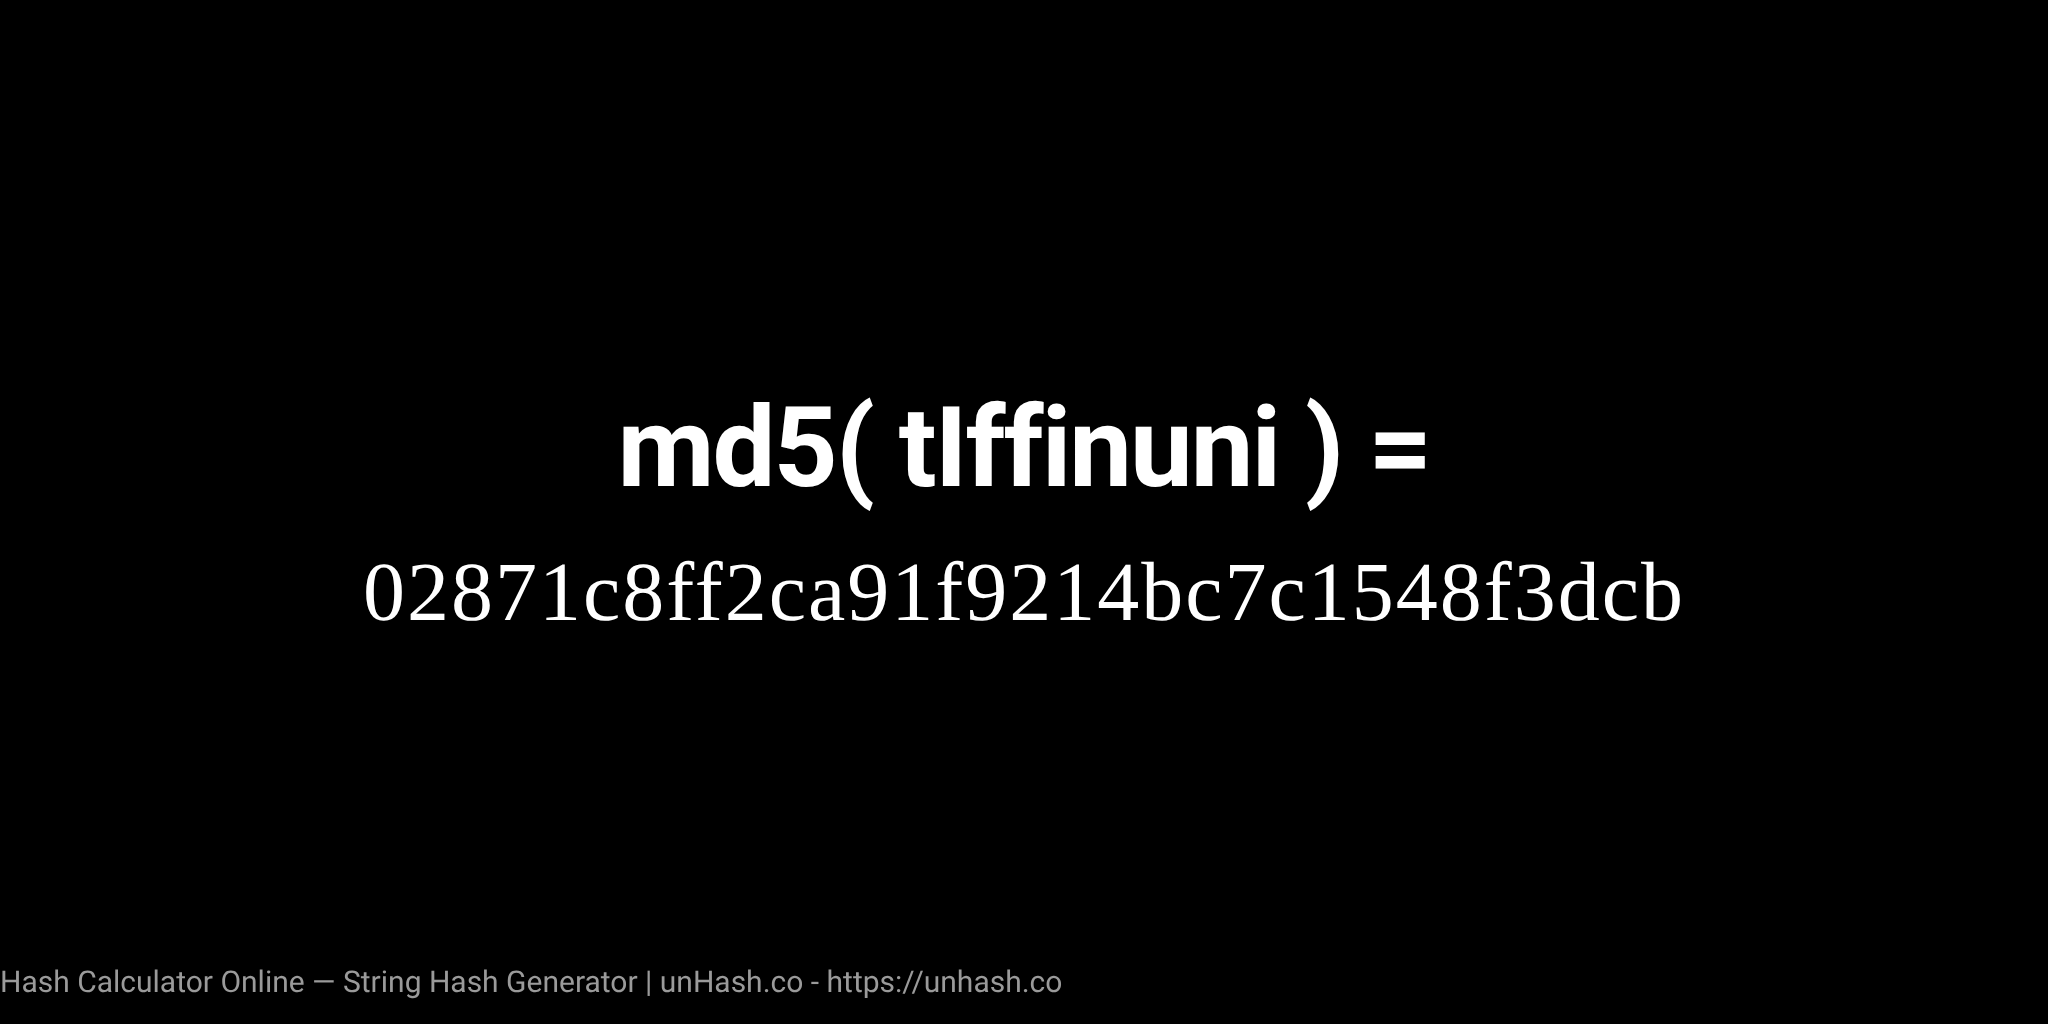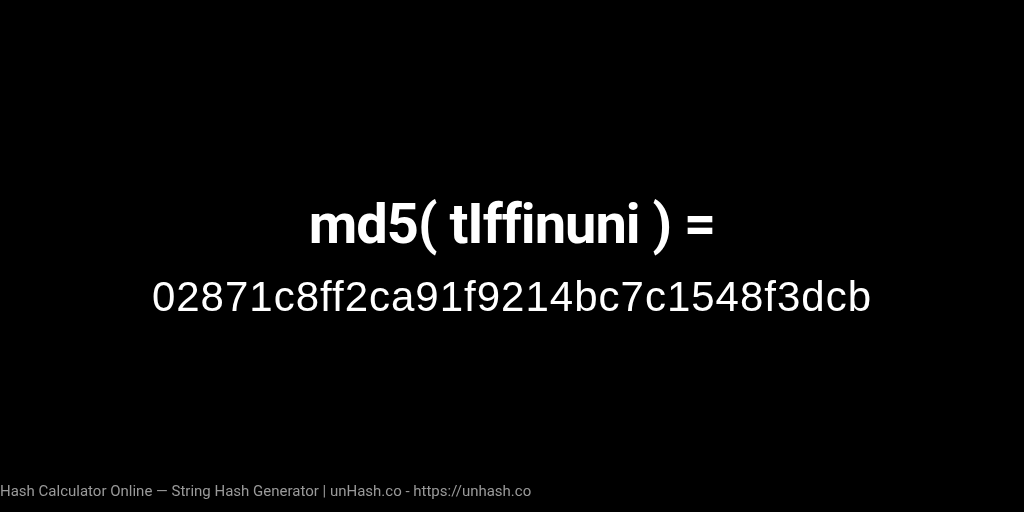--- a/index.html
+++ b/index.html
@@ -29,21 +29,21 @@
     .expression {
       color: #ffffff;
       font-size: 56px;
       font-weight: 700;
       letter-spacing: -1px;
     }
     .hash-value {
       color: #ffffff;
       font-size: 42px;
       font-weight: 400;
-      font-family: Liberation Sans, sans-serif;
+      font-family: Liberation Serif, serif;
       letter-spacing: 1px;
     }
     .footer {
       position: absolute;
       bottom: 12px;
       left: 0;
       right: 0;
       color: #9a9a9a;
       font-size: 15px;
       font-weight: 400;

